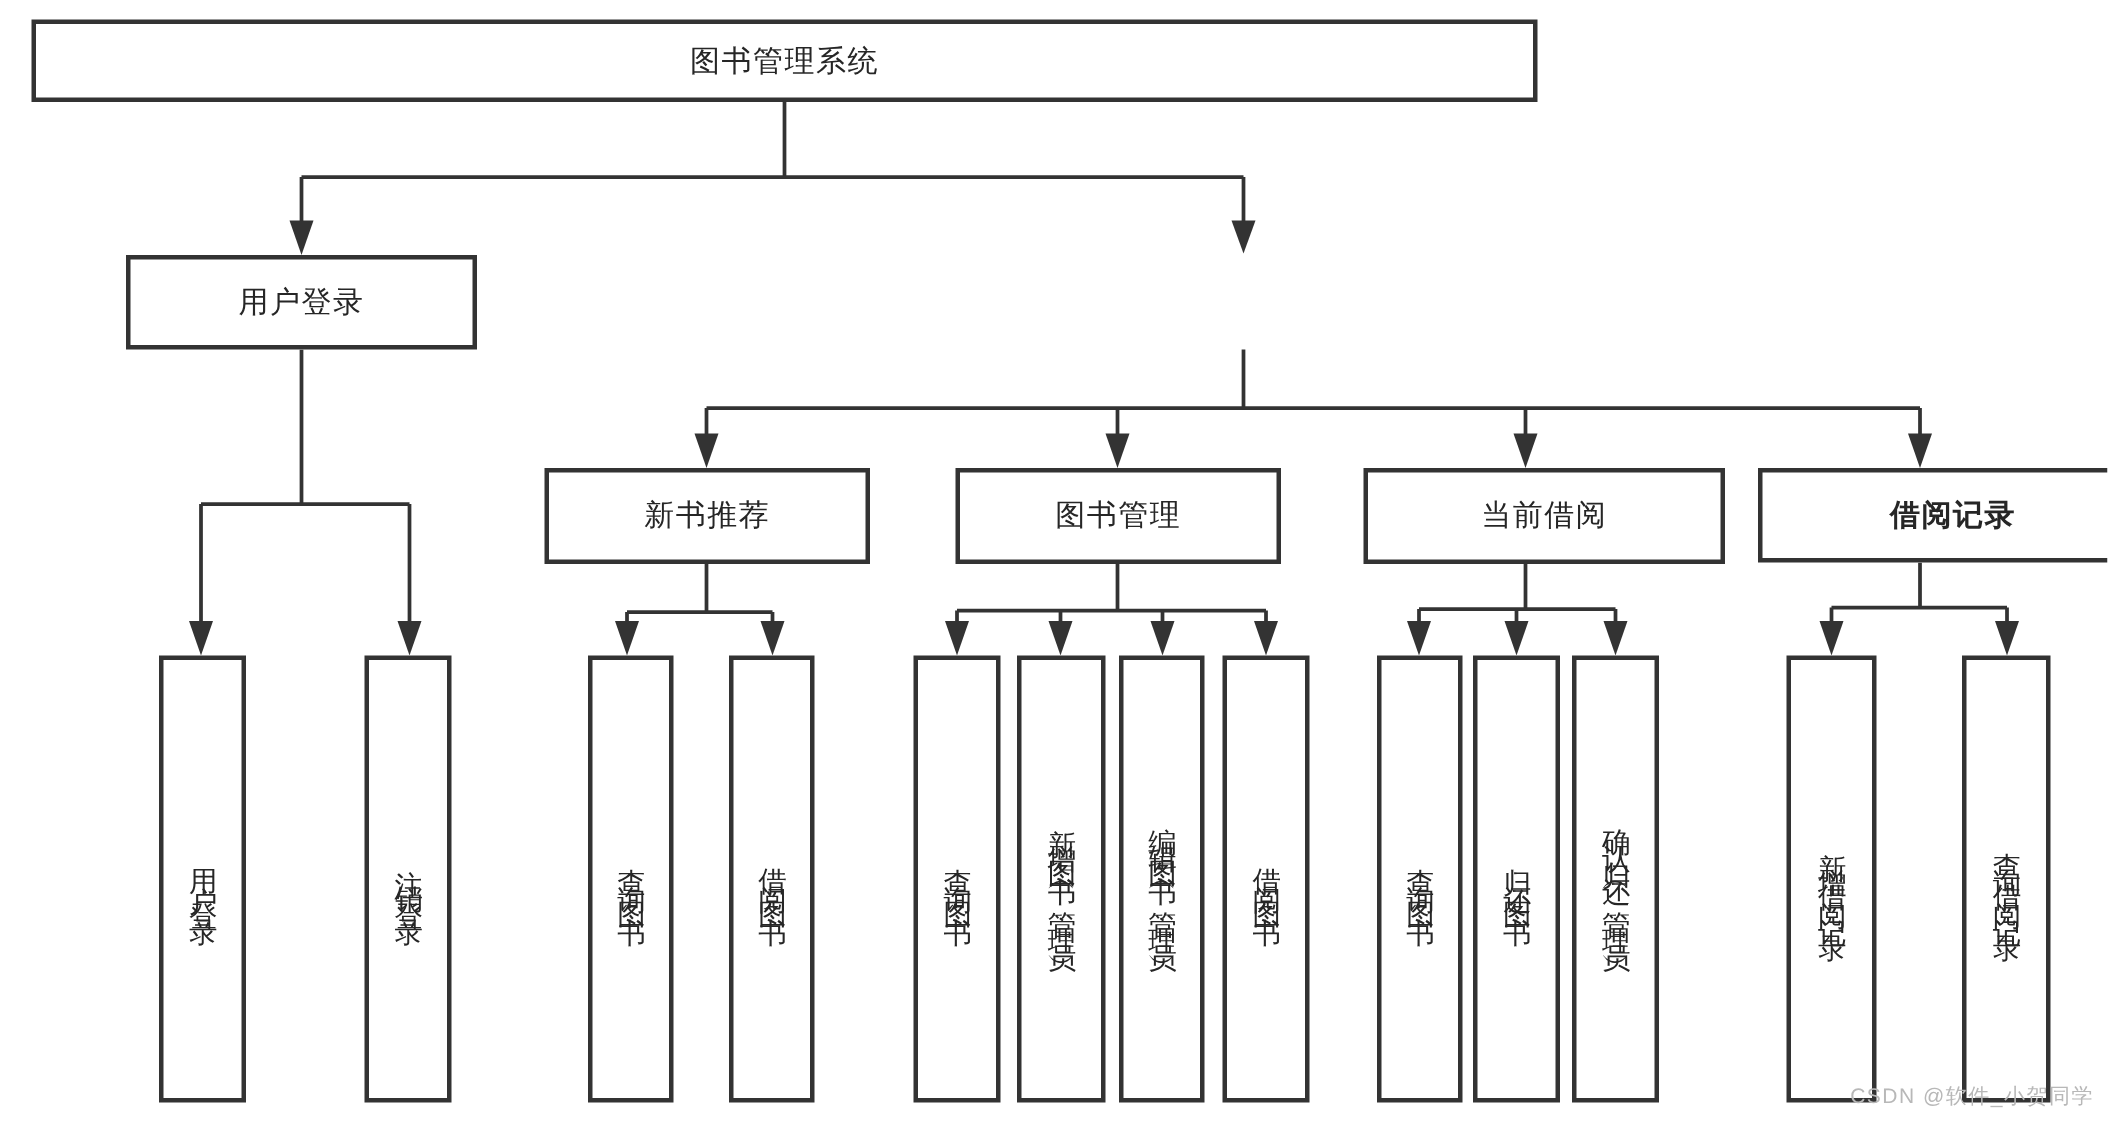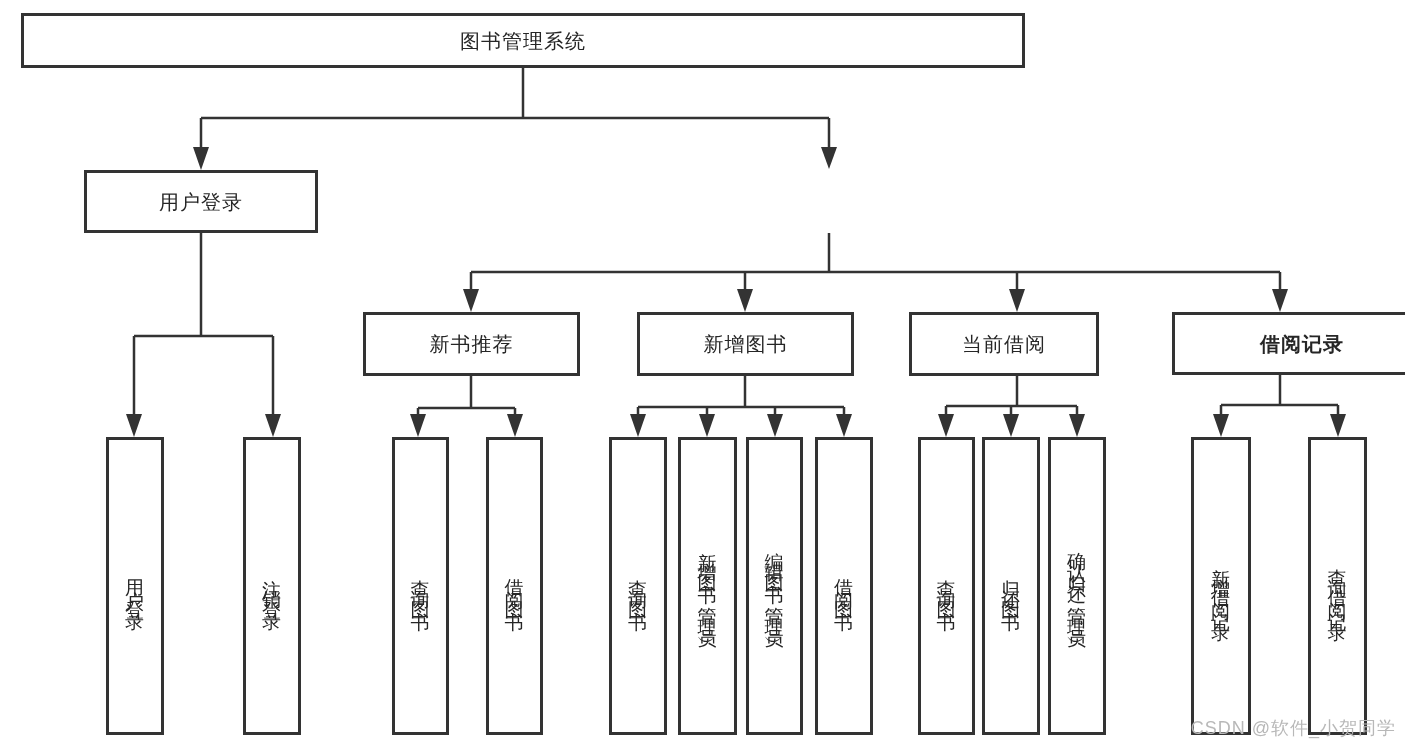--- a/index.html
+++ b/index.html
@@ -39,21 +39,21 @@
     text-orientation: mixed;
     font-size: 19px;
     letter-spacing: 11px;
     line-height: 1;
     white-space: nowrap;
   }
   #watermark {
     position: absolute;
     right: 9px;
     bottom: 7px;
-    font-size: 18px;
+    font-size: 14px;
     color: #b8b8b8;
     letter-spacing: 1px;
     z-index: 10;
     white-space: nowrap;
   }
 </style>
 </head>
 <body>
 
 <div id="canvas">
@@ -139,23 +139,23 @@
   </div>
 
   <div class="box" style="left:84px; top:170px; width:234px; height:63px;">
     <span class="hlabel">用户登录</span>
   </div>
 
   <div class="box" style="left:363px; top:312px; width:217px; height:64px;font-family:Liberation Serif, serif;">
     <span class="hlabel">新书推荐</span>
   </div>
   <div class="box" style="left:637px; top:312px; width:217px; height:64px;">
-    <span class="hlabel">新增图书</span>
-  </div>
-  <div class="box" style="left:909px; top:312px; width:190px; height:64px;">
+    <span class="hlabel">图书管理</span>
+  </div>
+  <div class="box" style="left:909px; top:312px; width:241px; height:64px;">
     <span class="hlabel">当前借阅</span>
   </div>
   <div class="box" style="left:1172px; top:312px; width:260px; height:63px;font-weight:bold;">
     <span class="hlabel">借阅记录</span>
   </div>
 
   <div class="box leaf" style="left:106px; top:437px; width:58px; height:298px;">
     <span class="vlabel">用户登录</span>
   </div>
   <div class="box leaf" style="left:243px; top:437px; width:58px; height:298px;">

